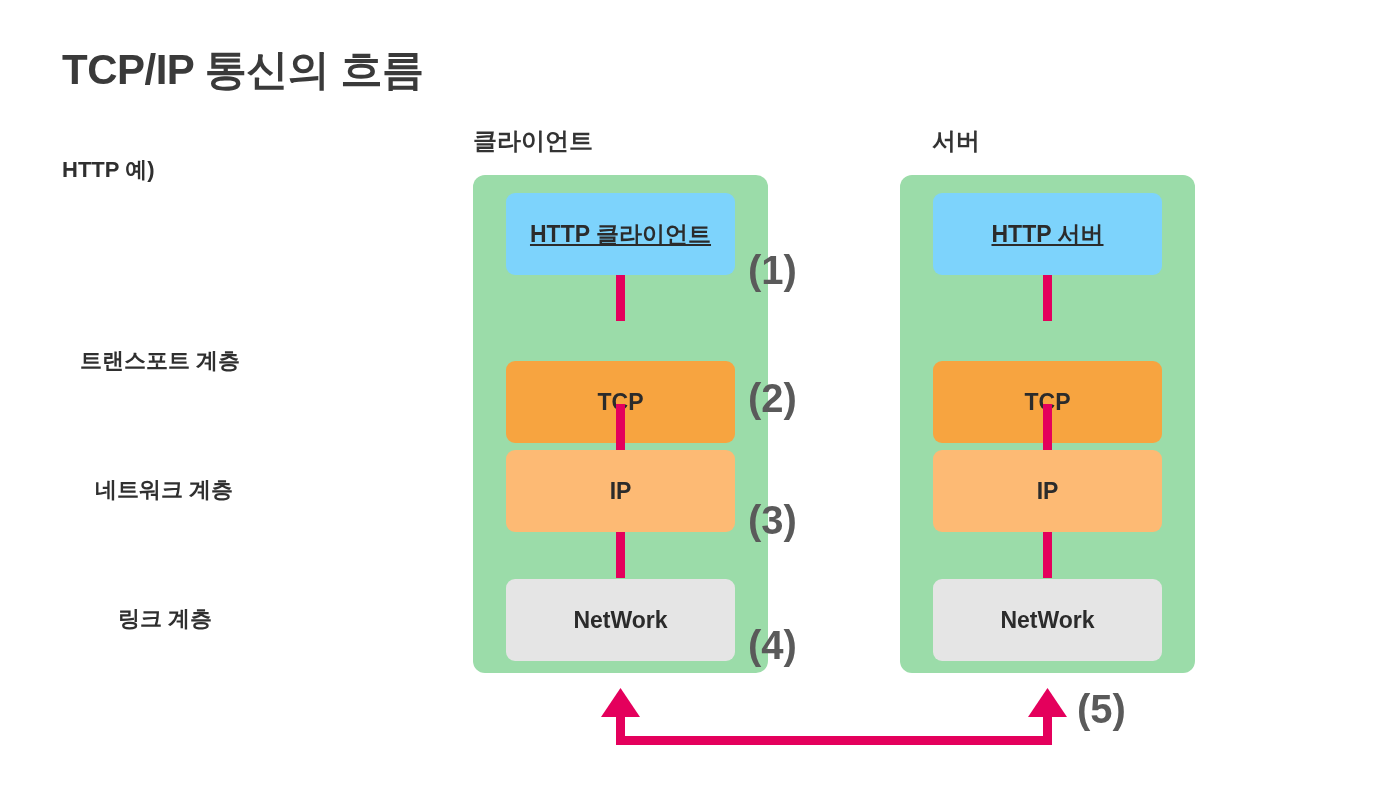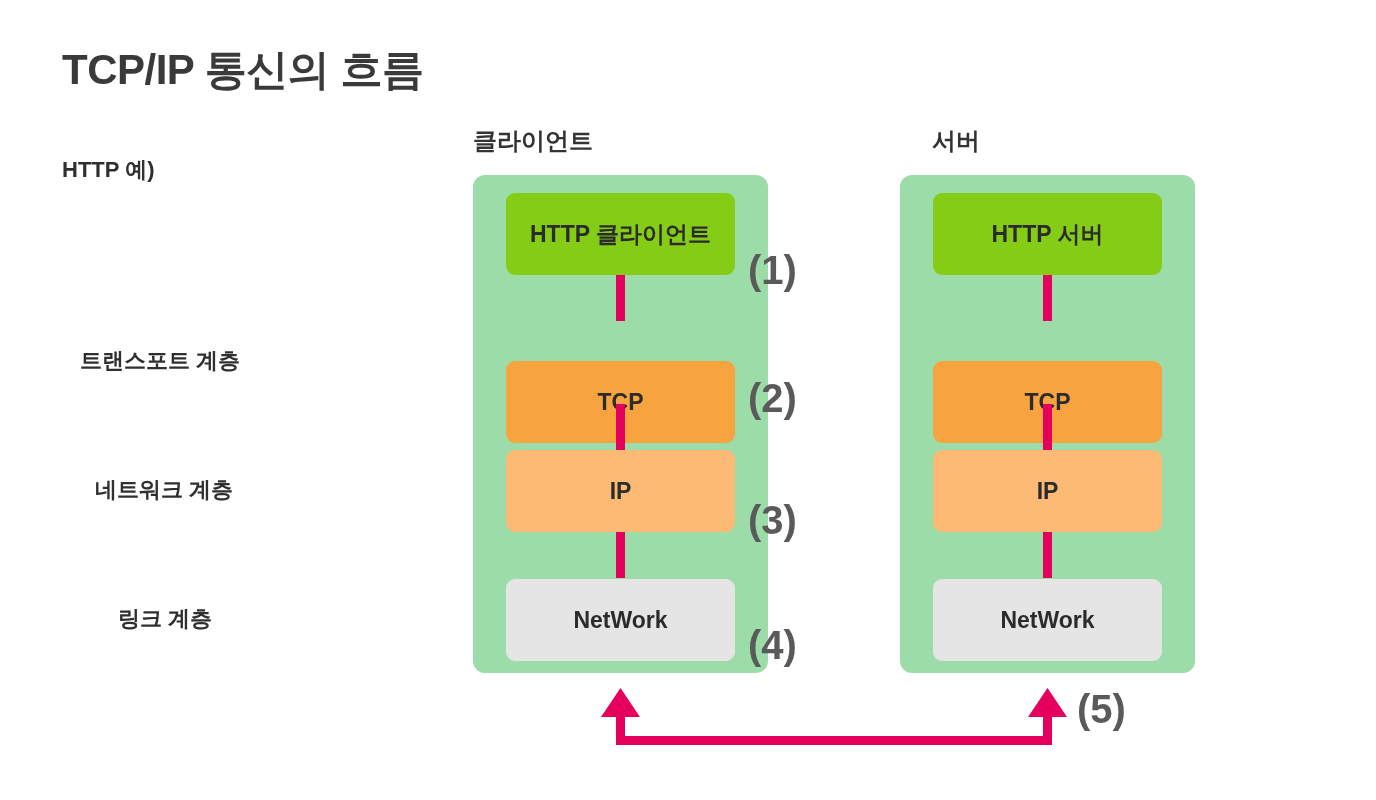--- a/index.html
+++ b/index.html
@@ -86,21 +86,21 @@
     font-weight: bold;
     color: #2b2b2b;
     box-sizing: border-box;
     white-space: nowrap;
   }
   .layer-box.row0 { top: 18px;  }
   .layer-box.row1 { top: 146px; margin-top: 40px; }
   .layer-box.row2 { top: 275px; }
   .layer-box.row3 { top: 404px; }
 
-  .c-app  { background: #84cc16; }
+  .c-app  { background: #7dd3fc; text-decoration: underline; }
   .c-tcp  { background: #f7a440; }
   .c-ip   { background: #fdba74; }
   .c-net  { background: #e5e5e5; }
 
   
   .connector {
     position: absolute;
     left: 143px;
     width: 9px;
     height: 46px;

